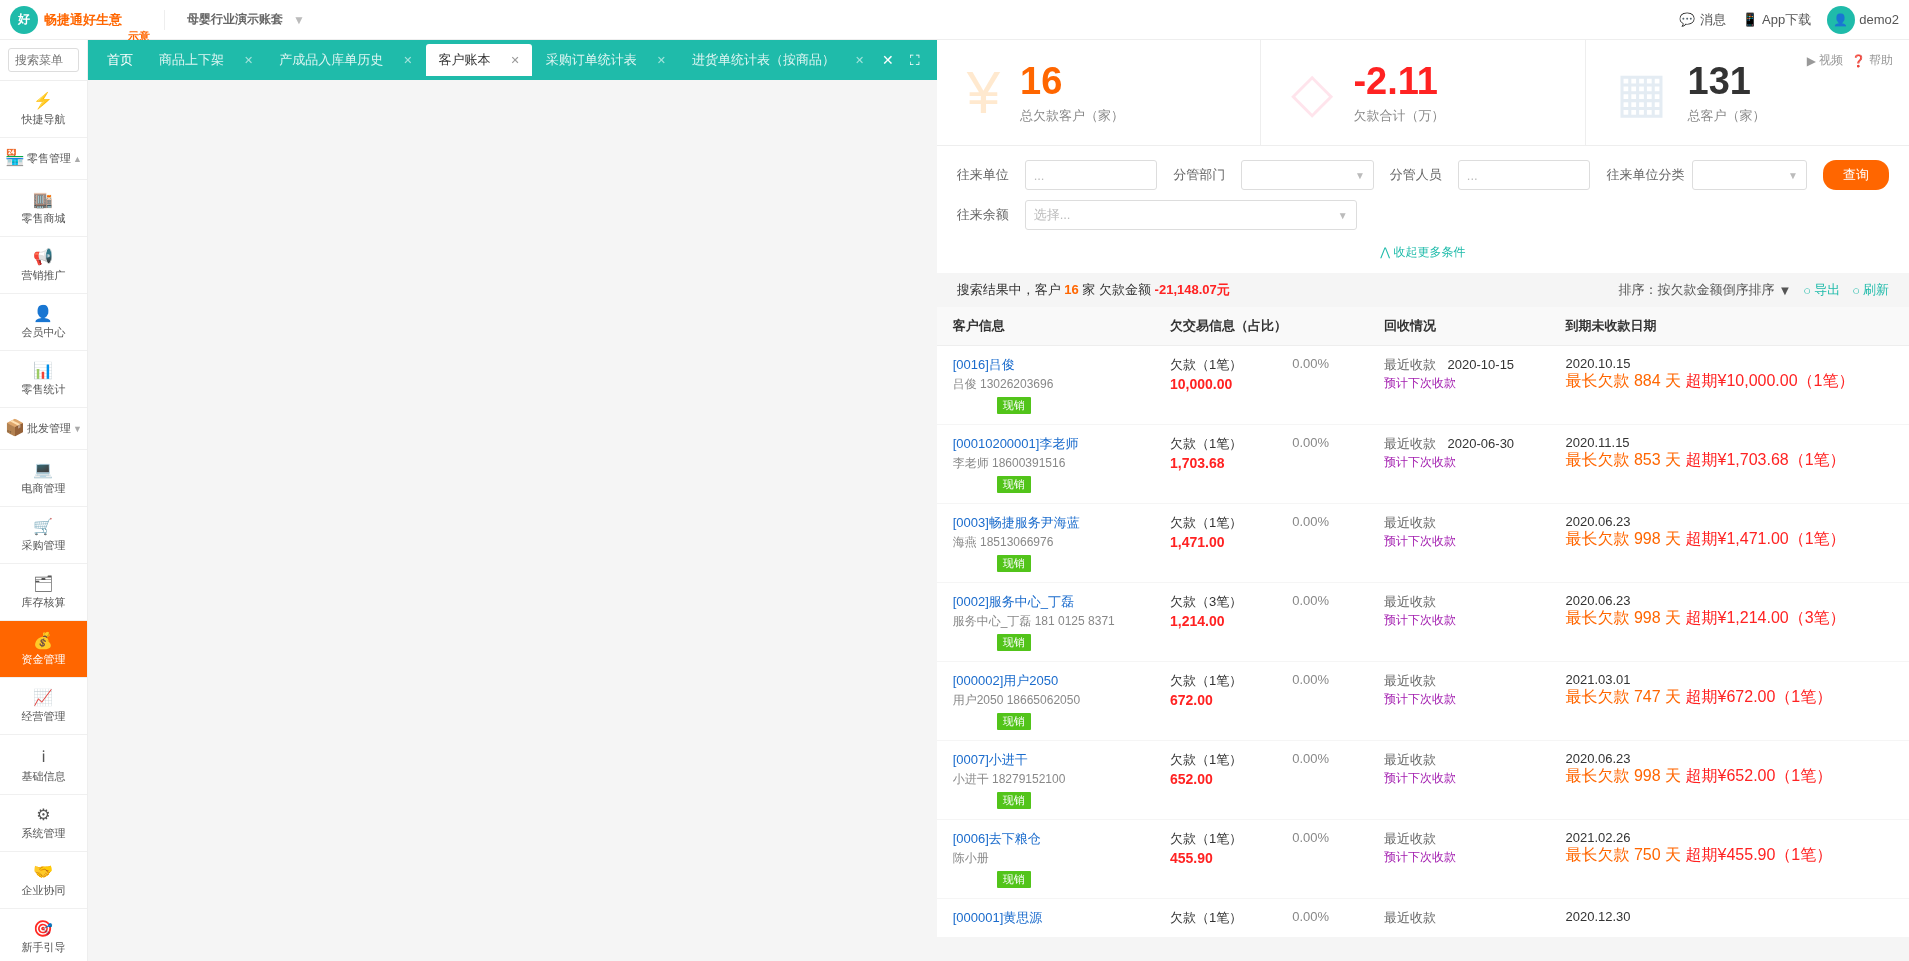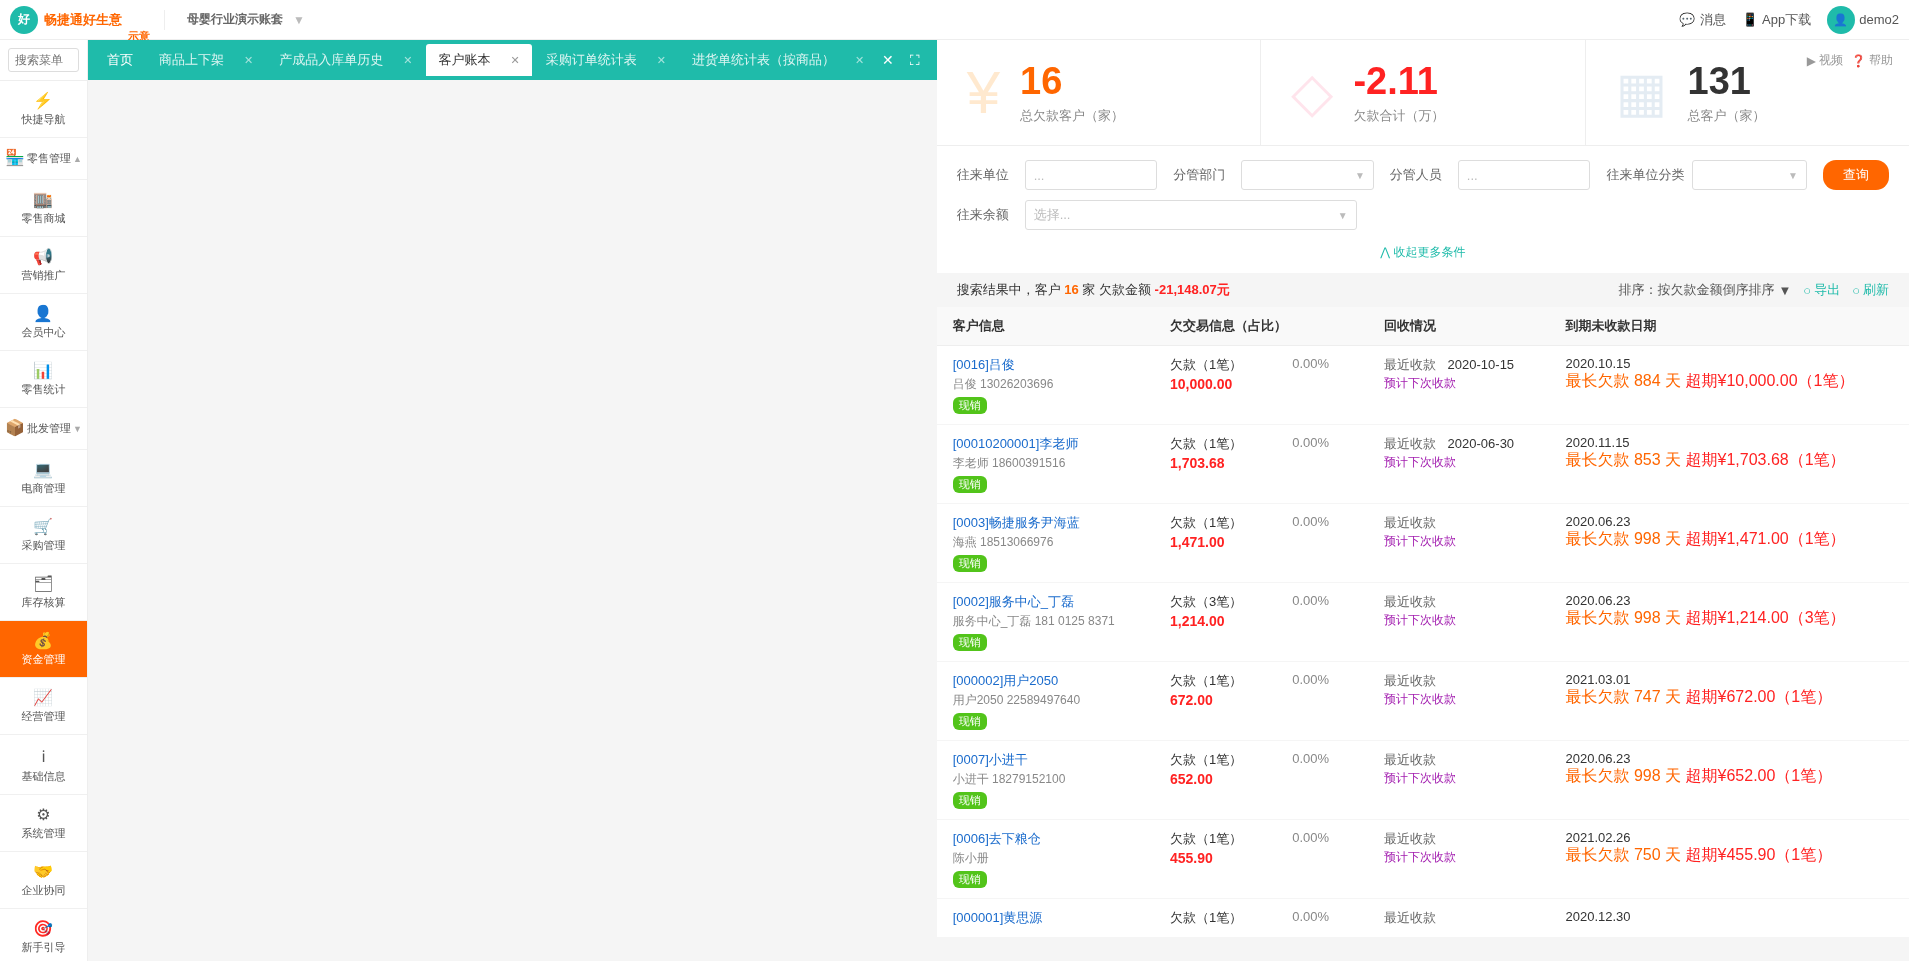--- a/index.html
+++ b/index.html
@@ -73,21 +73,21 @@
     .results-bar-right { display: flex; align-items: flex-end; gap: 12px; }
     .sort-select { display: flex; align-items: center; gap: 4px; cursor: pointer; color: #555; }
     .action-btn { color: #1fbbaa; cursor: pointer; display: flex; align-items: center; gap: 3px; }
 
     
     .data-table { background: #fff; width: 100%; border-collapse: collapse; }
     .data-table th { background: #f9f9f9; padding: 10px 16px; font-size: 13px; font-weight: bold; color: #333; border-bottom: 1px solid #eee; text-align: left; }
     .data-table td { padding: 10px 16px; border-bottom: 1px solid #f5f5f5; vertical-align: top; }
     .customer-name { color: #1a6bcc; font-size: 13px; cursor: pointer; }
     .customer-sub { color: #888; font-size: 12px; margin-top: 2px; }
-    .tag-current { background: #52c41a; color: #fff; font-size: 11px; padding: 1px 6px; border-radius: 6px; display: inline-block; margin-top: 4px; }
+    .tag-current { background: #52c41a; color: #fff; font-size: 11px; padding: 1px 6px; border-radius: 1px; display: inline-block; margin-top: 4px; margin-left: 44px; }
     .debt-count { color: #333; font-size: 13px; }
     .debt-amount { color: #ff2222; font-size: 14px; font-weight: bold; margin-top: 2px; }
     .debt-percent { color: #888; font-size: 13px; margin-left: 30px; }
     .debt-cell { display: flex; align-items: flex-start; gap: 20px; }
     .recent-payment { color: #666; font-size: 13px; }
     .recent-date { color: #333; font-size: 13px; margin-left: 8px; }
     .next-payment { color: #a21caf; font-size: 12px; margin-top: 1px; }
     .overdue-date { color: #333; font-size: 13px; }
     .overdue-days { color: #ff6600; font-size: 16px; margin-top: 4px; }
     .overdue-link { color: #ff2222; font-size: 16px; cursor: pointer; }
@@ -468,21 +468,21 @@
       <div class="overdue-date">2020.06.23</div>
       <div>
         <span class="overdue-days">最长欠款 998 天 </span>
         <span class="overdue-link">超期¥1,214.00（3笔）</span>
       </div>
     </td>
   </tr>
               <tr>
     <td>
       <div class="customer-name">[000002]用户2050</div>
-      <div class="customer-sub">用户2050 22589497640</div>
+      <div class="customer-sub">用户2050 18665062050</div>
       <span class="tag-current">现销</span>
     </td>
     <td>
       <div class="debt-cell">
         <div>
           <div class="debt-count">欠款（1笔）</div>
           <div class="debt-amount">672.00</div>
         </div>
         <div class="debt-percent">0.00%</div>
       </div>

